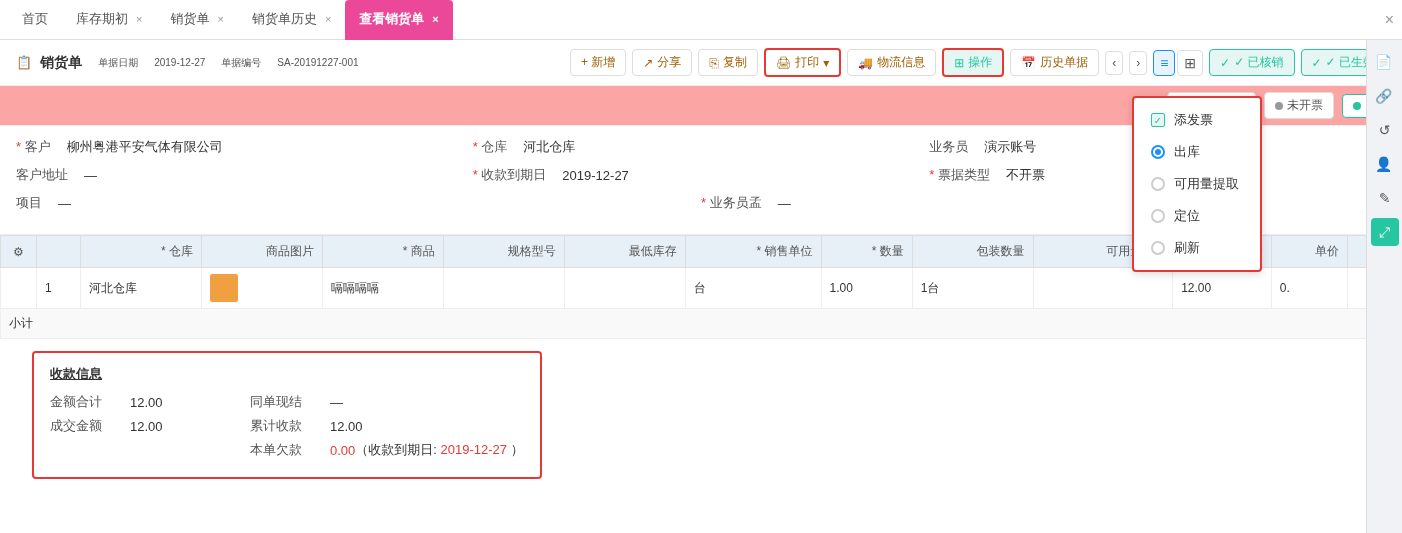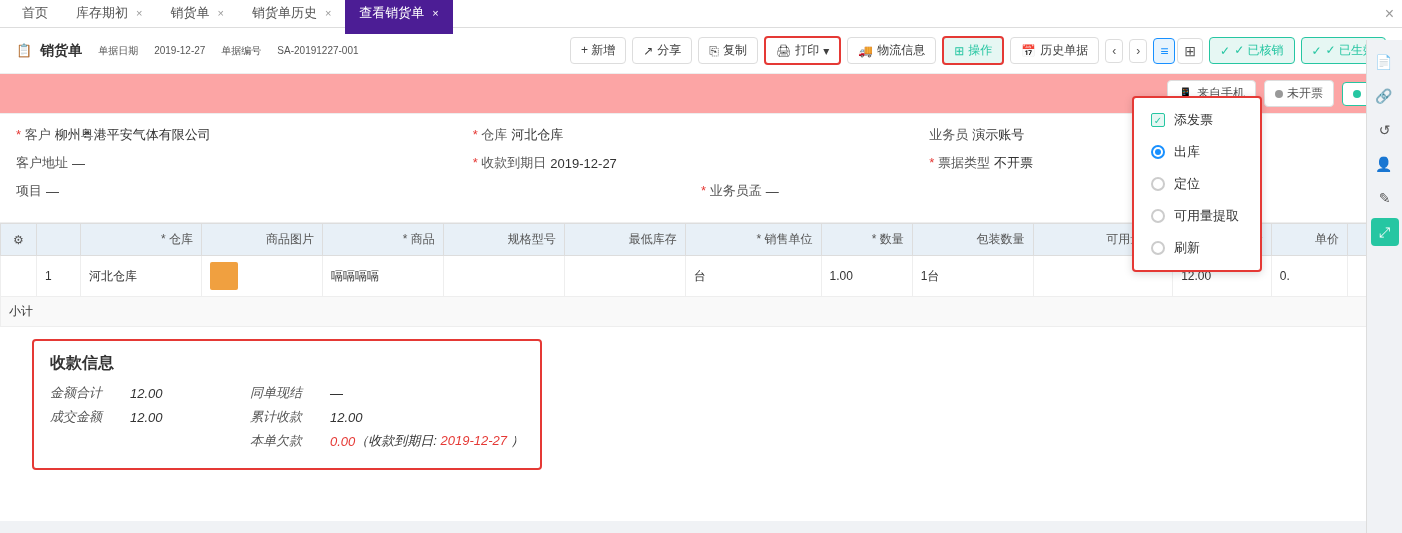--- a/index.html
+++ b/index.html
@@ -1,30 +1,30 @@
 <!DOCTYPE html>
 <html><head>
   <meta charset="utf-8">
   <style>
     * { box-sizing: border-box; margin: 0; padding: 0; }
     body { font-family: 'Microsoft YaHei', Arial, sans-serif; font-size: 13px; background: #f0f2f5; color: #333; }
 
     
     .tab-bar {
       display: flex; align-items: center; background: #fff;
-      border-bottom: 1px solid #ddd; padding: 0 8px; height: 28px;
+      border-bottom: 1px solid #ddd; padding: 0 8px; height: 40px;
       position: relative;
     }
     .tab {
       display: flex; align-items: center; padding: 0 14px; height: 40px;
       cursor: pointer; font-size: 13px; color: #555; border-bottom: 2px solid transparent;
       white-space: nowrap; gap: 4px;
     }
     .tab.active {
-      color: #fff; background: #4c1d95; border-radius: 4px 4px 0 0;
+      color: #fff; background: #ec4899; border-radius: 4px 4px 0 0; font-weight: bold;
     }
     .tab .close-icon { font-size: 11px; color: #999; margin-left: 4px; cursor: pointer; }
     .tab.active .close-icon { color: #fff; }
     .tab-close-btn {
       position: absolute; right: 8px; top: 50%; transform: translateY(-50%);
       cursor: pointer; font-size: 16px; color: #999;
     }
 
     
     .main-area { background: #fff; min-height: 493px; }
@@ -39,21 +39,21 @@
     .doc-meta { display: flex; align-items: center; gap: 16px; font-size: 10px; color: #555; }
     .doc-meta span { white-space: nowrap; }
 
     
     .toolbar-right {
       margin-left: auto; display: flex; align-items: center; gap: 6px; flex-wrap: nowrap;
     }
     .btn-toolbar {
       display: flex; align-items: center; gap: 4px; padding: 4px 10px;
       border: 1px solid #ddd; border-radius: 4px; background: #fff;
-      cursor: pointer; font-size: 12px; color: #404040; white-space: nowrap;
+      cursor: pointer; font-size: 12px; color: #a16207; white-space: nowrap;
     }
     .btn-toolbar.active-op {
       background: #e6f7f3; border-color: #26c6a2; color: #26c6a2;
     }
     .btn-toolbar.red-border { border: 2px solid #e53935; }
     .btn-status-green {
       display: flex; align-items: center; gap: 4px; padding: 4px 10px;
       border: 1px solid #26c6a2; border-radius: 4px; background: #e6f7f3;
       cursor: pointer; font-size: 12px; color: #26c6a2; white-space: nowrap;
     }
@@ -78,42 +78,42 @@
       cursor: pointer; font-size: 12px; color: #555;
     }
     .btn-action.green-border { border-color: #26c6a2; color: #26c6a2; }
     .btn-action .dot { width: 8px; height: 8px; border-radius: 50%; display: inline-block; }
     .dot-green { background: #26c6a2; }
     .dot-gray { background: #999; }
 
     
     .form-section { padding: 12px 16px; border-bottom: 1px solid #eee; }
     .form-row { display: flex; align-items: center; gap: 0; margin-bottom: 10px; }
-    .form-field { display: flex; align-items: center; flex: 1; min-width: 0; }
+    .form-field { display: flex; align-items: center; flex: 1; min-width: 0; gap: 12px; }
     .field-label { color: #555; white-space: nowrap; padding-right: 4px; font-size: 13px; }
     .field-label.required::before { content: '* '; color: #e53935; }
     .field-value { color: #333; font-size: 13px; }
     .add-note { display: flex; align-items: center; gap: 4px; cursor: pointer; color: #ff8c00; font-size: 13px; }
 
     
     .table-container { overflow-x: auto; }
     table { width: 100%; border-collapse: collapse; font-size: 12px; }
     thead tr { background: #e8f0f7; }
     th { padding: 7px 8px; border: 1px solid #ddd; text-align: right; font-weight: normal; color: #555; white-space: nowrap; }
     td { padding: 6px 8px; border: 1px solid #eee; color: #333; white-space: nowrap; }
     tr.subtotal td { background: #f9f9f9; }
     .gear-col { width: 36px; text-align: center; }
 
     
     .payment-box {
       border: 2px solid #e53935; border-radius: 4px; margin: 12px 16px;
       padding: 12px 16px; display: inline-block; min-width: 480px; background: #fff;
     }
-    .payment-title { font-weight: bold; font-size: 16px; margin-bottom: 10px; color: #333; }
-    .payment-row { display: flex; align-items: center; gap: 0; margin-bottom: 6px; font-style: italic; }
+    .payment-title { font-weight: bold; font-size: 13px; margin-bottom: 10px; color: #333; text-decoration: underline; }
+    .payment-row { display: flex; align-items: center; gap: 0; margin-bottom: 6px; }
     .payment-label { width: 80px; color: #555; font-size: 13px; }
     .payment-value { width: 120px; color: #333; font-size: 13px; }
     .payment-label2 { width: 80px; color: #555; font-size: 13px; }
     .payment-value2 { color: #333; font-size: 13px; }
     .payment-value2.red { color: #e53935; }
 
     
     .dropdown-overlay {
       position: absolute; top: 96px; right: 140px; background: #fff;
       border: 2px solid #e53935; border-radius: 4px; z-index: 1000;
@@ -257,28 +257,28 @@
             <div class="radio-inner"></div>
           </div>
         </div>
         <span>出库</span>
       </div>
       <div class="dropdown-item">
         <div class="item-icon">
           <div class="radio-icon" style="border-color:#ccc;">
           </div>
         </div>
-        <span>定位</span>
+        <span>可用量提取</span>
       </div>
       <div class="dropdown-item">
         <div class="item-icon">
           <div class="radio-icon" style="border-color:#ccc;">
           </div>
         </div>
-        <span>可用量提取</span>
+        <span>定位</span>
       </div>
       <div class="dropdown-item">
         <div class="item-icon">
           <div class="radio-icon" style="border-color:#ccc;">
           </div>
         </div>
         <span>刷新</span>
       </div>
     </div>
 

